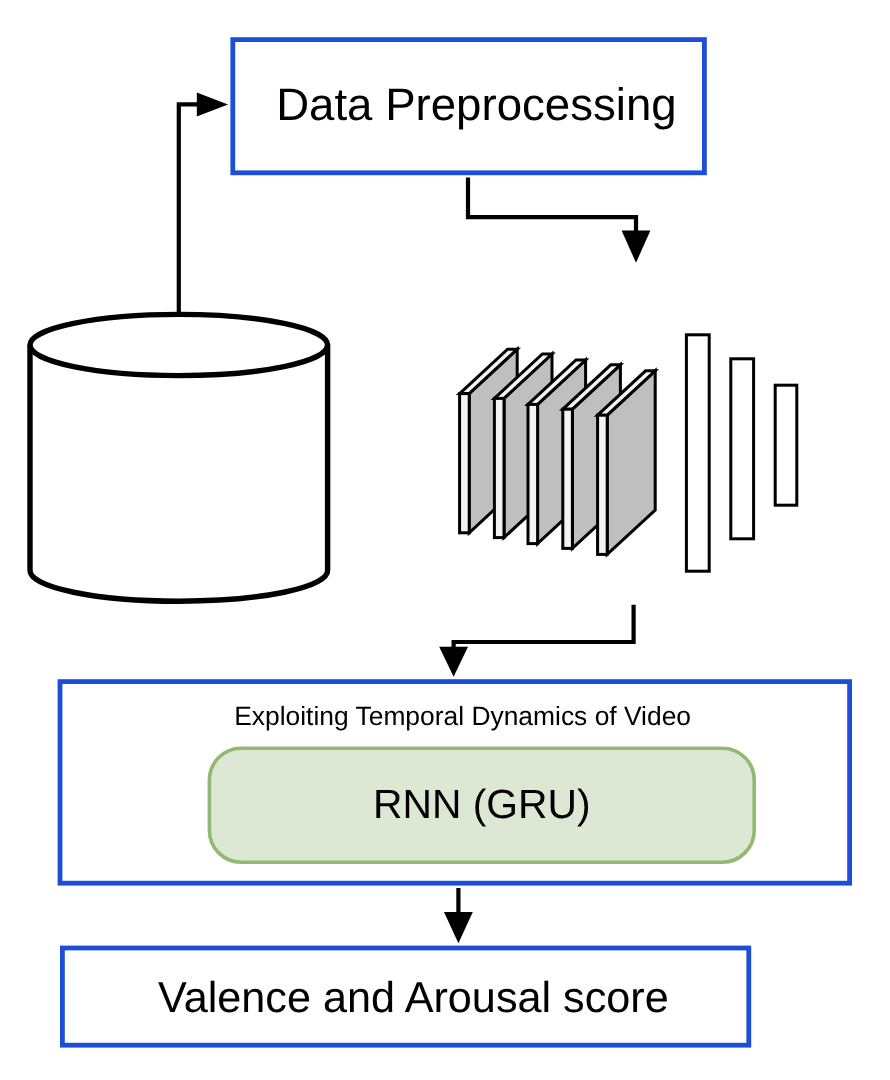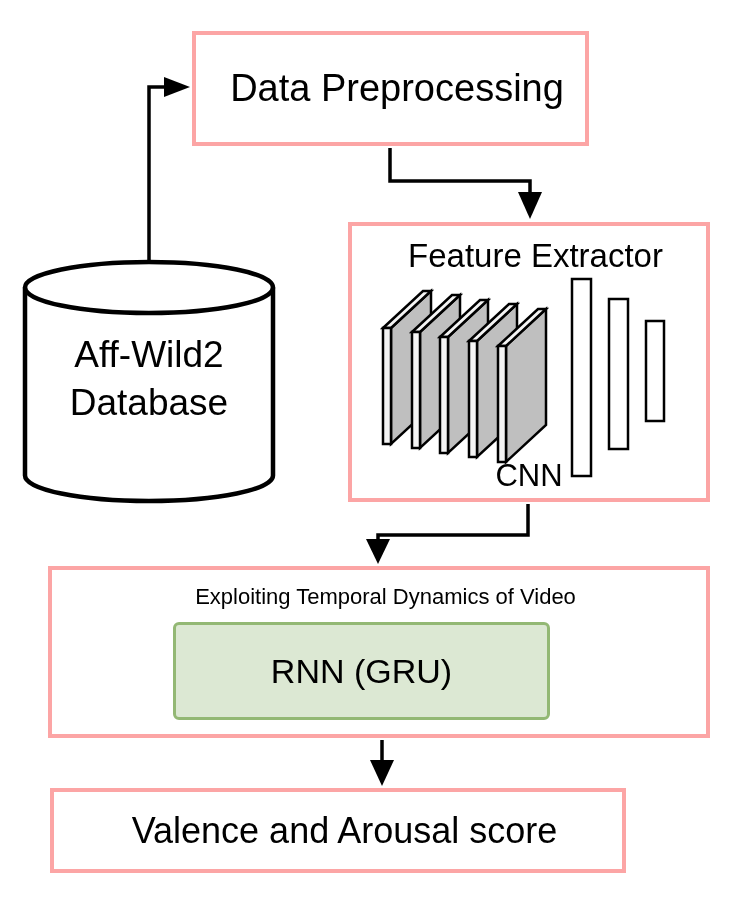--- a/index.html
+++ b/index.html
@@ -2,35 +2,35 @@
 <html><head>
 <meta charset="utf-8">
 <style>
   html,body{margin:0;padding:0;background:#ffffff;}
   .stage{
     position:relative;width:742px;height:900px;background:#ffffff;
     font-family:"Liberation Sans",sans-serif;color:#000;overflow:hidden;
   }
   svg.shape-layer{position:absolute;left:0;top:0;width:742px;height:900px;pointer-events:none;}
   .box{
-    position:absolute;border:4px solid #fca5a5;background:transparent;
+    position:absolute;border:4px solid #1d4ed8;background:transparent;
     box-sizing:border-box;display:flex;align-items:center;justify-content:center;
     text-align:center;
     padding-left:13px;
   }
   .box-dp{left:192px;top:31px;width:397px;height:115px;}
   .dp-label{font-size:38px;}
   .box-fe{left:348px;top:222px;width:362px;height:280px;justify-content:flex-start;align-items:flex-start;}
   .fe-title{width:100%;text-align:center;margin-top:10px;font-size:33px;line-height:40px;}
   .cnn-label{position:absolute;left:0;right:0;bottom:4px;text-align:center;font-size:31px;line-height:36px;}
   .box-temporal{left:48px;top:566px;width:662px;height:172px;justify-content:flex-start;align-items:flex-start;}
   .temporal-title{width:100%;text-align:center;margin-top:6px;font-size:22px;line-height:42px;}
   .rnn-box{
-    position:absolute;left:173px;top:622px;width:377px;height:98px;box-sizing:border-box;
-    background:#dce8d3;border:3px solid #93b874;border-radius:6px;
+    position:absolute;left:173px;top:622px;width:457px;height:98px;box-sizing:border-box;
+    background:#dce8d3;border:3px solid #93b874;border-radius:28px;
     display:flex;align-items:center;justify-content:center;font-size:34px;
   }
   .box-output{left:50px;top:788px;width:576px;height:85px;}
   .output-label{font-size:36px;}
   .db-label{
     position:absolute;left:25px;top:331px;width:248px;height:96px;
     display:flex;flex-direction:column;align-items:center;justify-content:center;
     font-size:37px;line-height:48px;text-align:center;
   }
 </style>
@@ -98,29 +98,21 @@
       <rect x="572" y="279" width="19" height="197" fill="#ffffff"></rect>
       <rect x="609" y="299" width="19" height="150" fill="#ffffff"></rect>
       <rect x="646" y="321" width="18" height="100" fill="#ffffff"></rect>
     </g>
   </svg>
 
   <div class="box box-dp">
     <span class="dp-label">Data Preprocessing</span>
   </div>
 
-  <div class="db-label">
-    <span>Aff-Wild2</span>
-    <span>Database</span>
-  </div>
 
-  <div class="box box-fe">
-    <div class="fe-title">Feature Extractor</div>
-    <div class="cnn-label">CNN</div>
-  </div>
 
   <div class="box box-temporal">
     <div class="temporal-title">Exploiting Temporal Dynamics of Video</div>
   </div>
 
   <div class="rnn-box">
     <span>RNN (GRU)</span>
   </div>
 
   <div class="box box-output">

